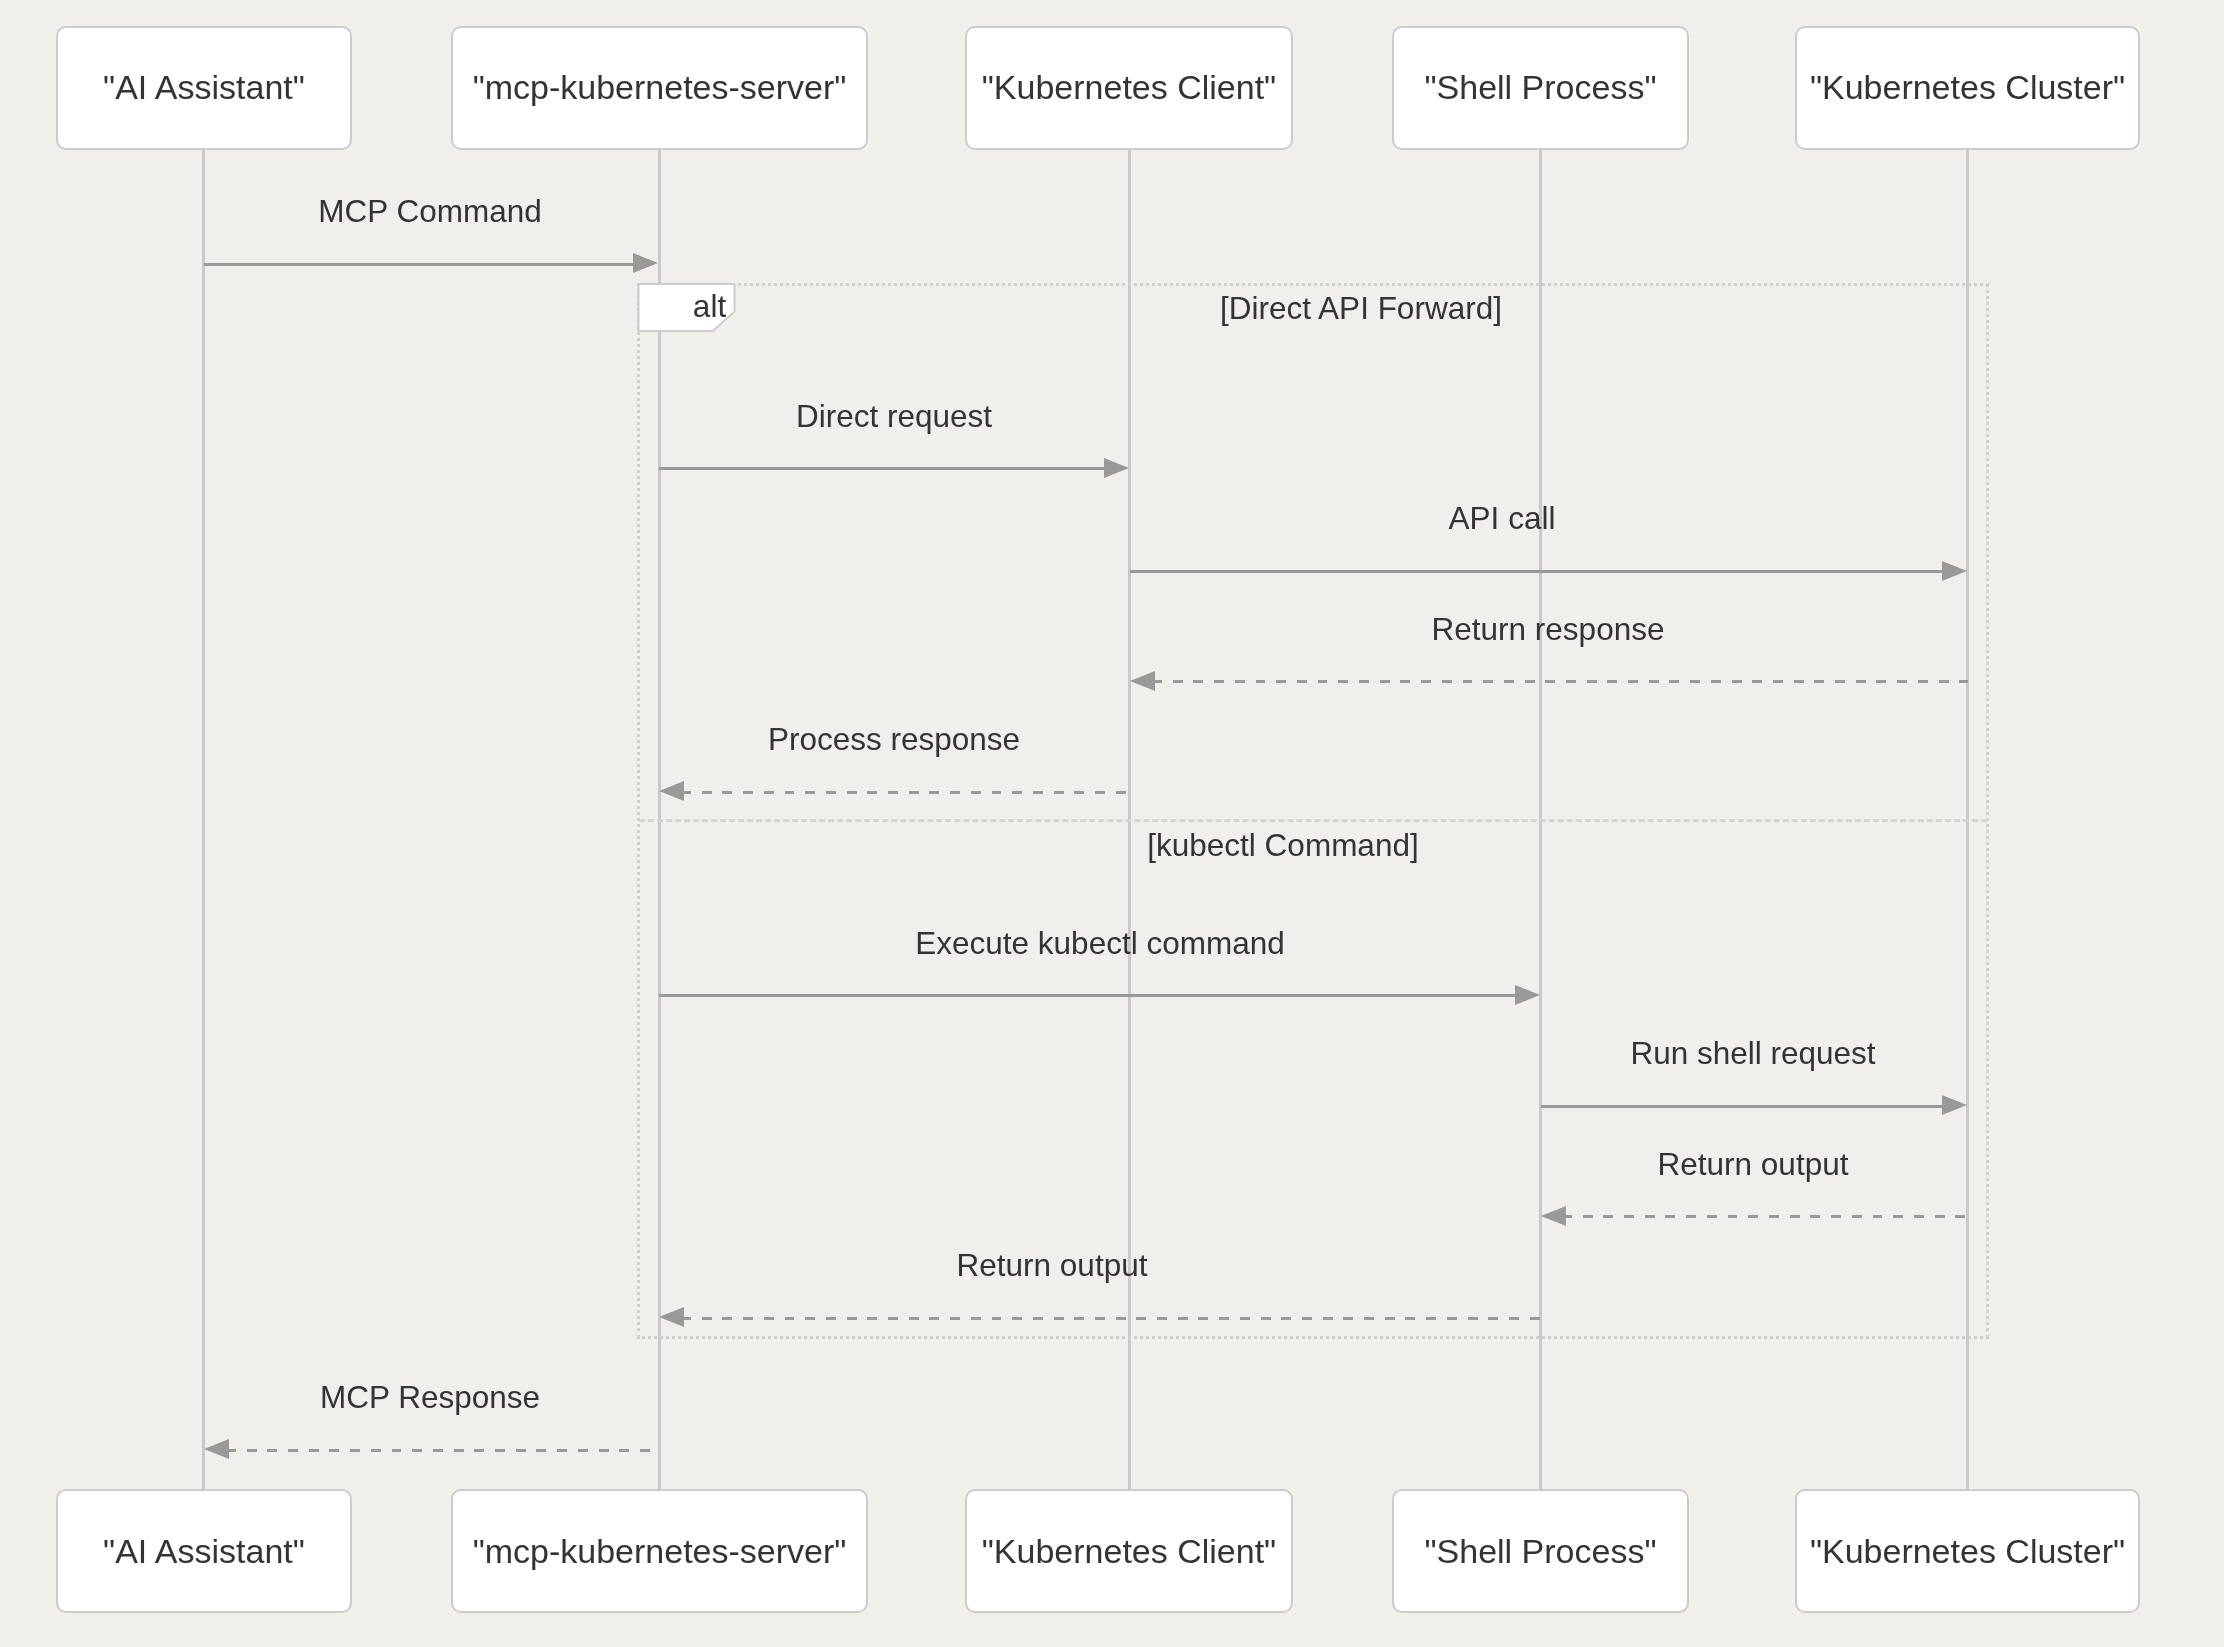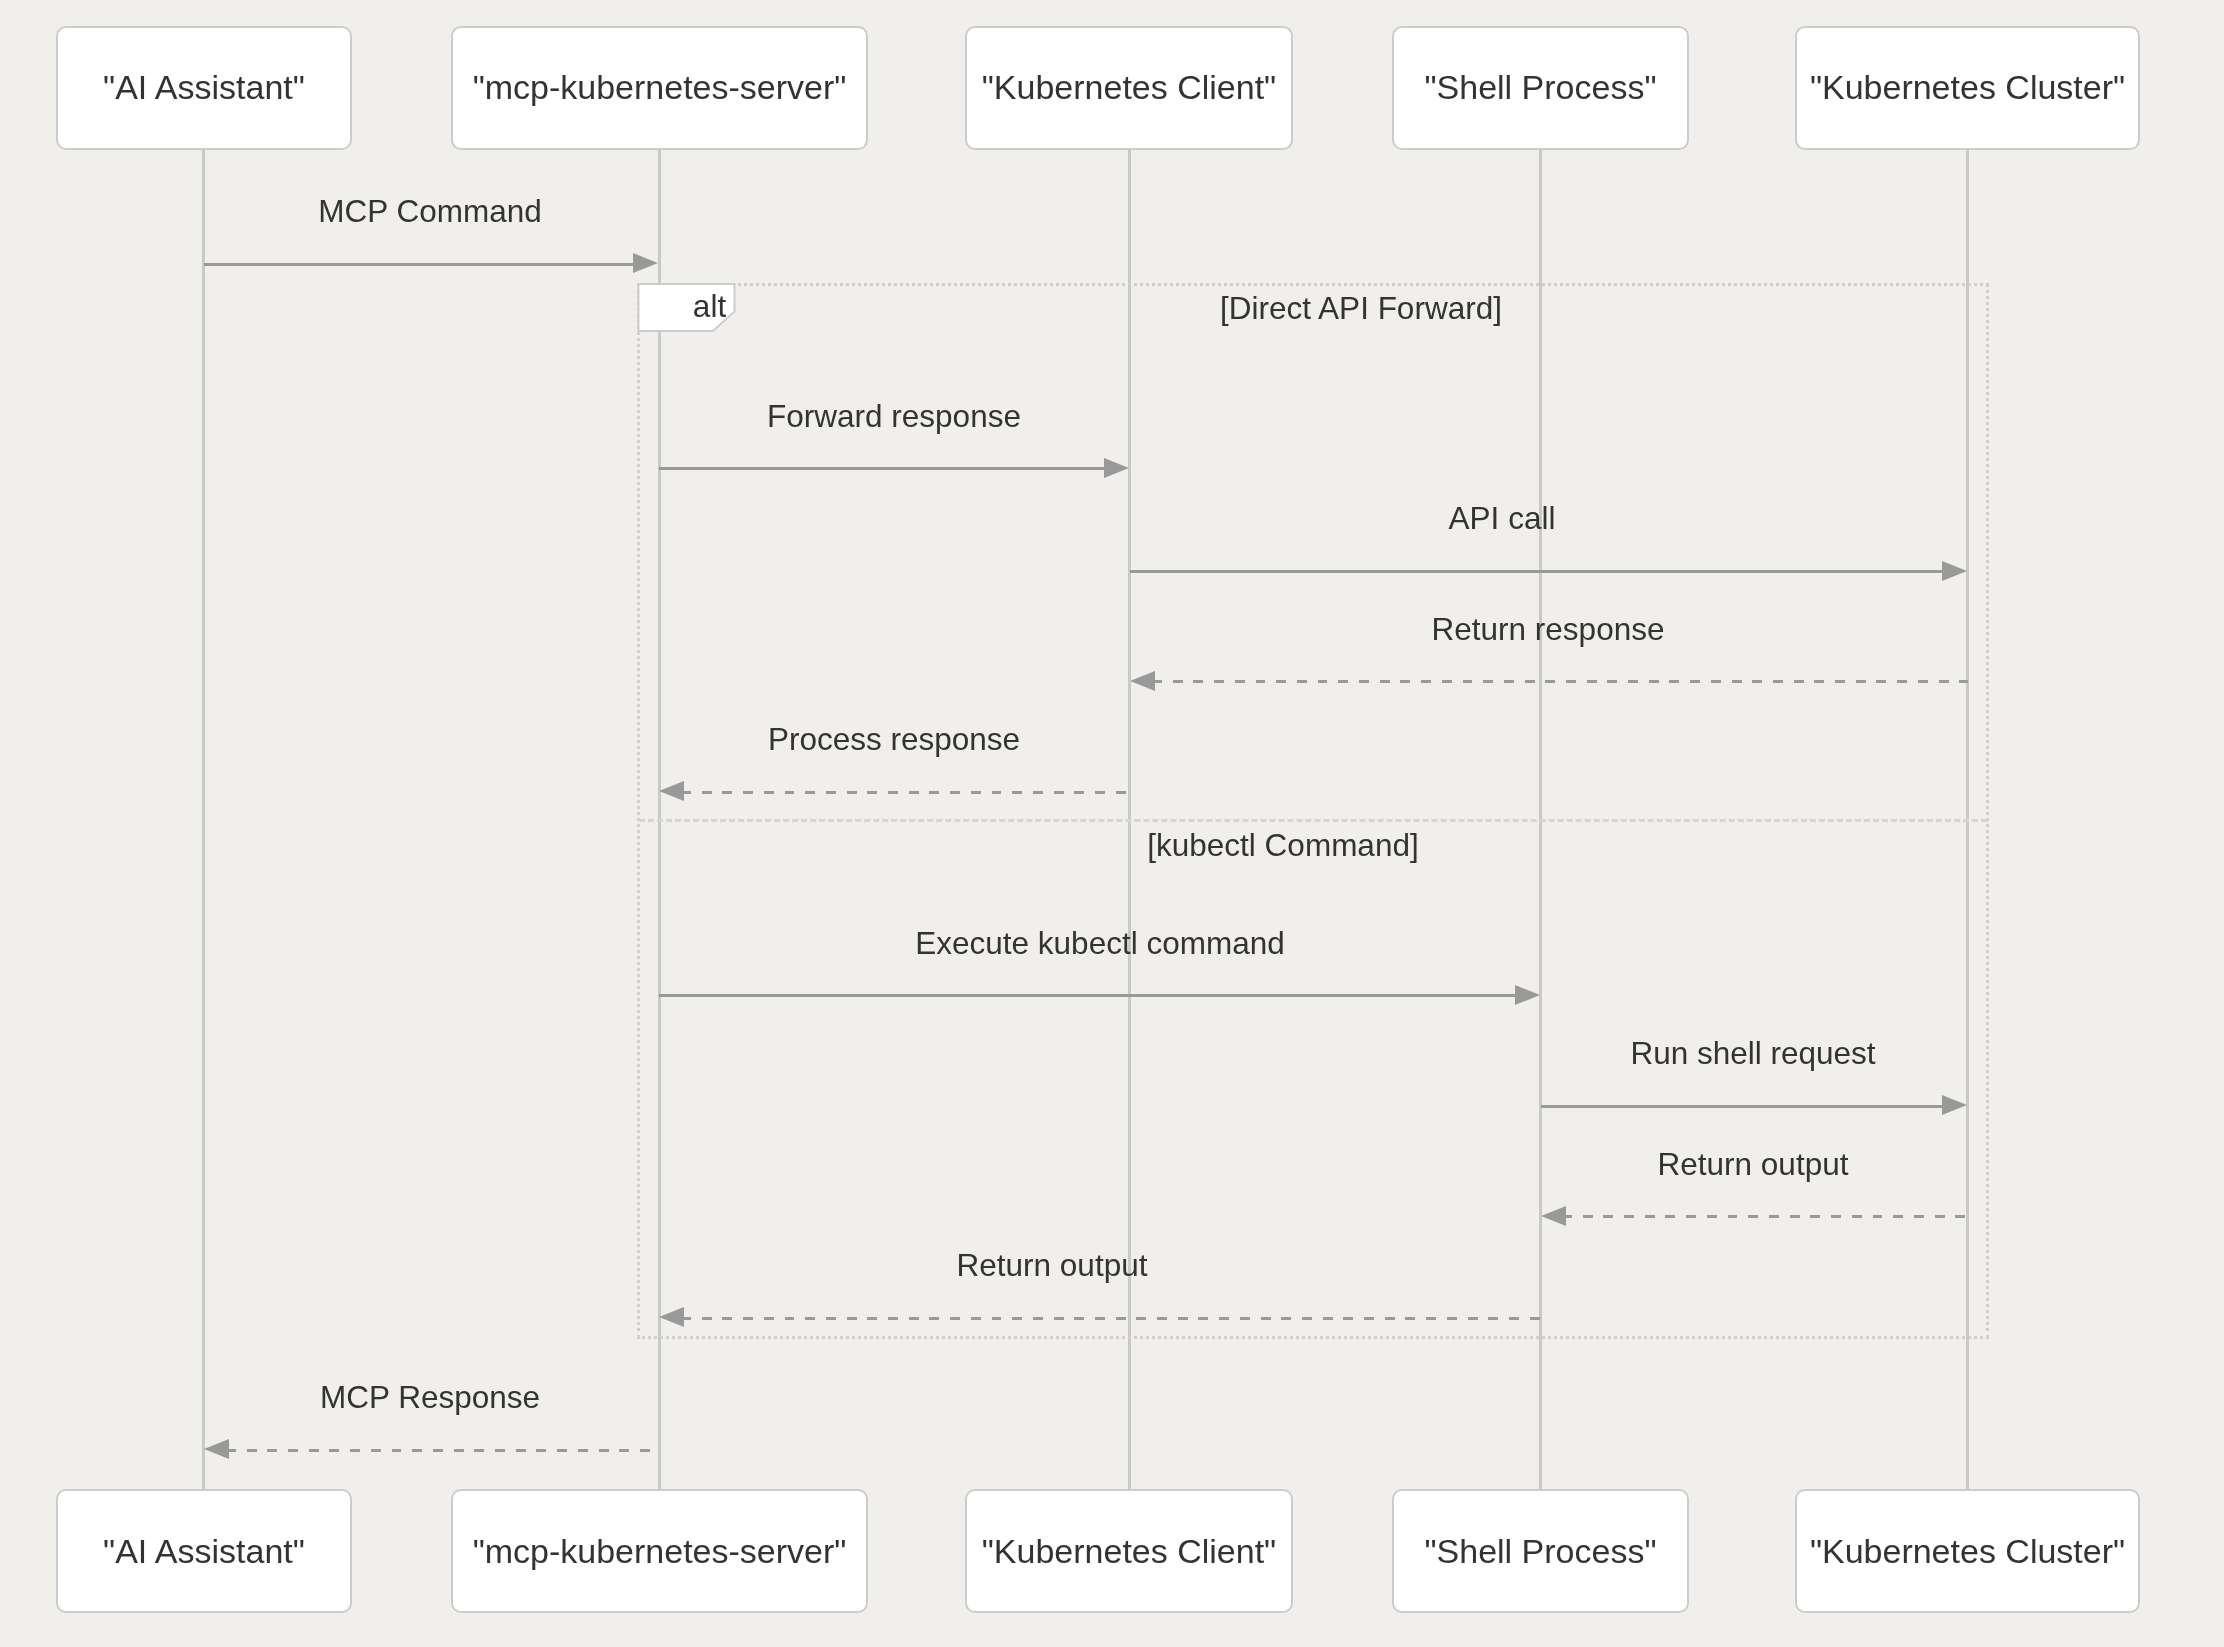--- a/index.html
+++ b/index.html
@@ -151,21 +151,21 @@
   <div class="section-label" style="left:1361px;top:289px">[Direct API Forward]</div>
   <div class="section-label" style="left:1283px;top:826px">[kubectl Command]</div>
 
   <div>
     <div class="msg-label" style="left:430px;top:192px">MCP Command</div>
     <div class="msg-line solid" style="left:204px;top:263px;width:433px"></div>
     <div class="arrowhead right" style="left:633px;top:253px"></div>
   </div>
 
   <div>
-    <div class="msg-label" style="left:894px;top:397px">Forward response</div>
+    <div class="msg-label" style="left:894px;top:397px">Direct request</div>
     <div class="msg-line solid" style="left:659px;top:467px;width:449px"></div>
     <div class="arrowhead right" style="left:1104px;top:458px"></div>
   </div>
 
   <div>
     <div class="msg-label" style="left:1502px;top:499px">API call</div>
     <div class="msg-line solid" style="left:1130px;top:570px;width:816px"></div>
     <div class="arrowhead right" style="left:1942px;top:561px"></div>
   </div>
 

